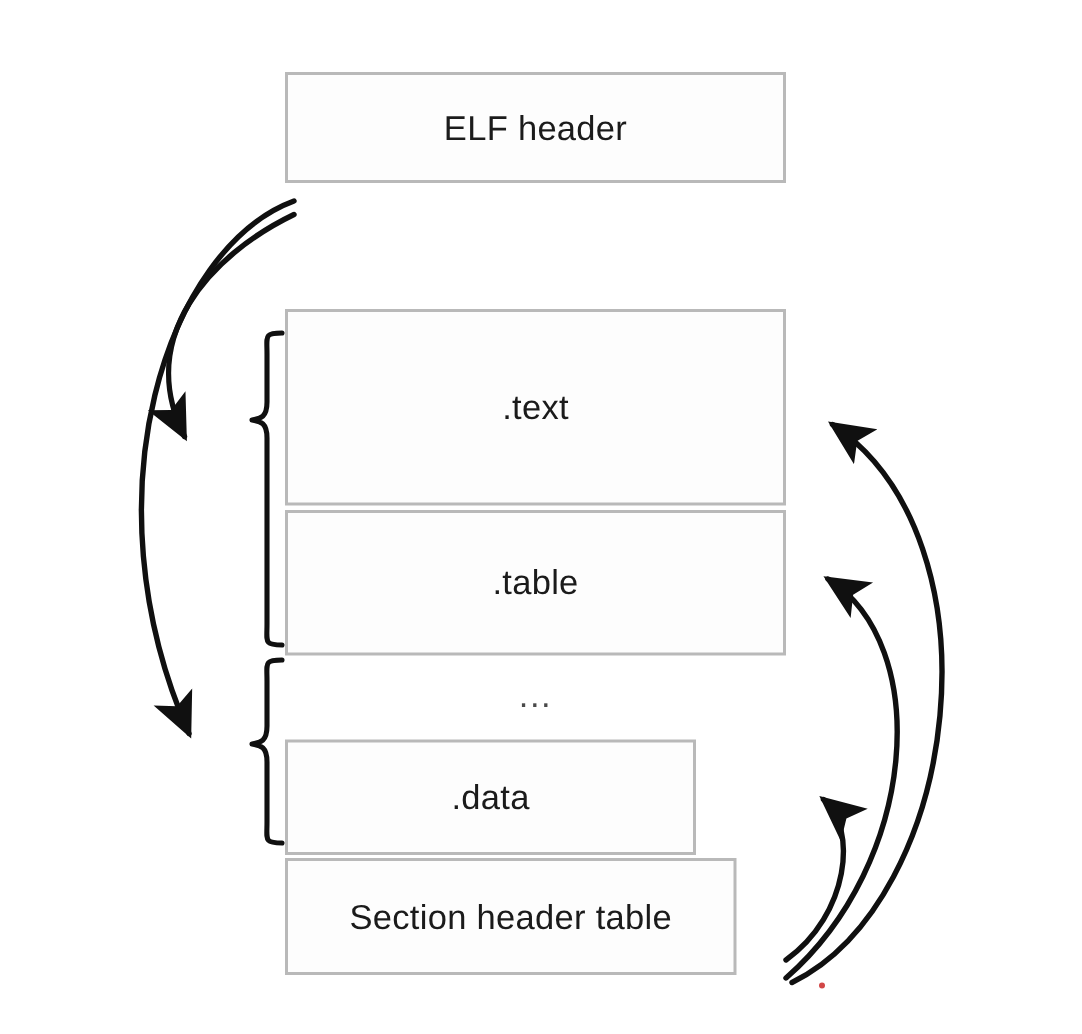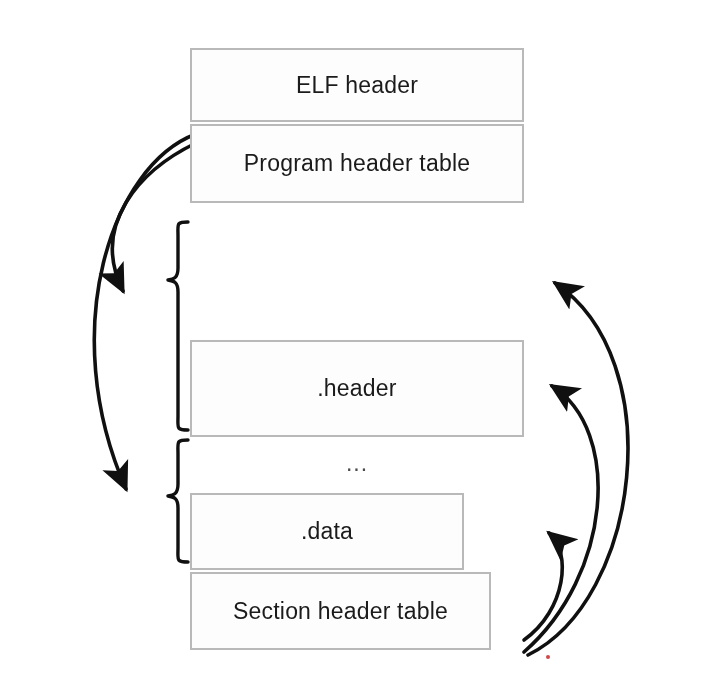--- a/index.html
+++ b/index.html
@@ -103,27 +103,27 @@
                L 178,484 C 178,494 174,495 168,496
                C 174,497 178,498 178,508
                L 178,548 C 178,560 176,562 188,562" fill="none" stroke="#101010" stroke-width="3.4" stroke-linecap="round" stroke-linejoin="round"></path>
     </g>
   </svg>
 
   <div class="box" style="left:190px; top:48px; width:334px; height:74px;">
     <span class="box-label">ELF header</span>
   </div>
 
-  <div class="box" style="left:190px; top:124px; width:334px; height:79px;">
-    <span class="box-label">Program header table</span>
+
+  <div class="box" style="left:190px; top:206px; width:334px; height:131px;">
+    <span class="box-label">.text</span>
   </div>
 
-
   <div class="box" style="left:190px; top:340px; width:334px; height:97px;">
-    <span class="box-label">.header</span>
+    <span class="box-label">.table</span>
   </div>
 
   <div class="ellipsis-label" style="left:190px; top:452px; width:334px;">...</div>
 
   <div class="box" style="left:190px; top:493px; width:274px; height:77px;">
     <span class="box-label">.data</span>
   </div>
 
   <div class="box" style="left:190px; top:572px; width:301px; height:78px;">
     <span class="box-label">Section header table</span>

